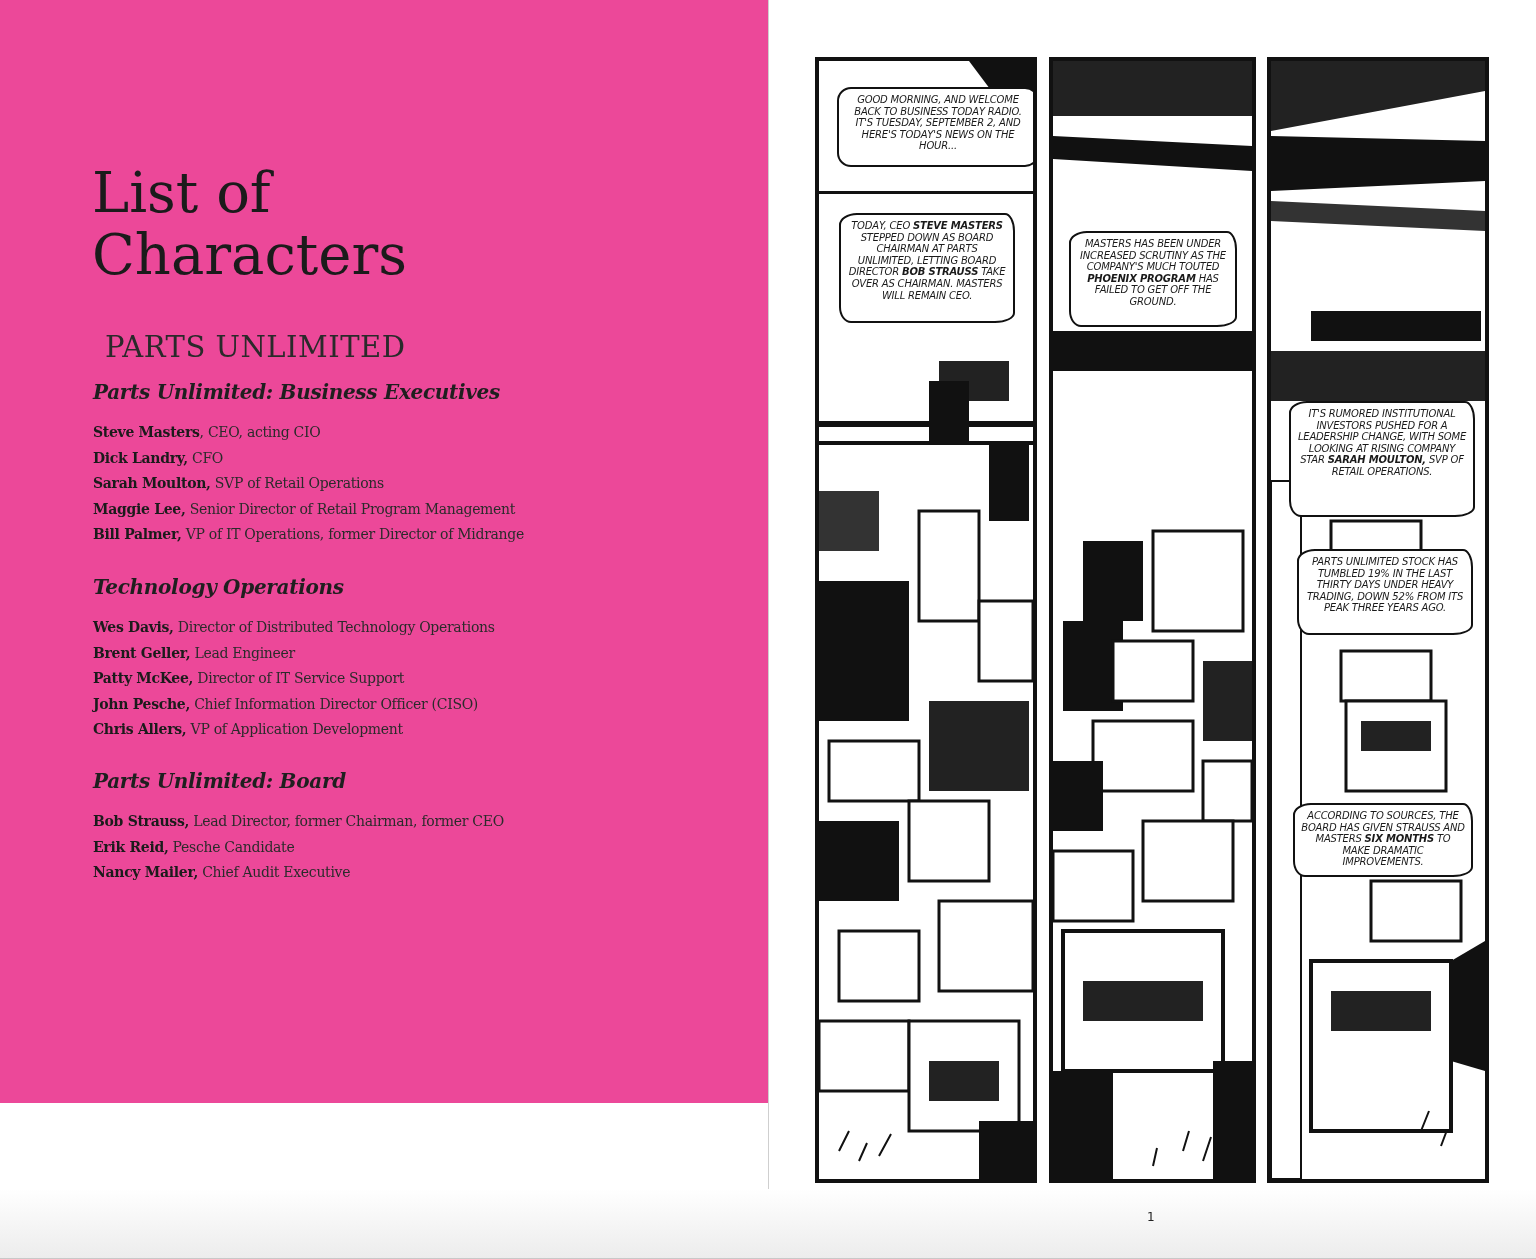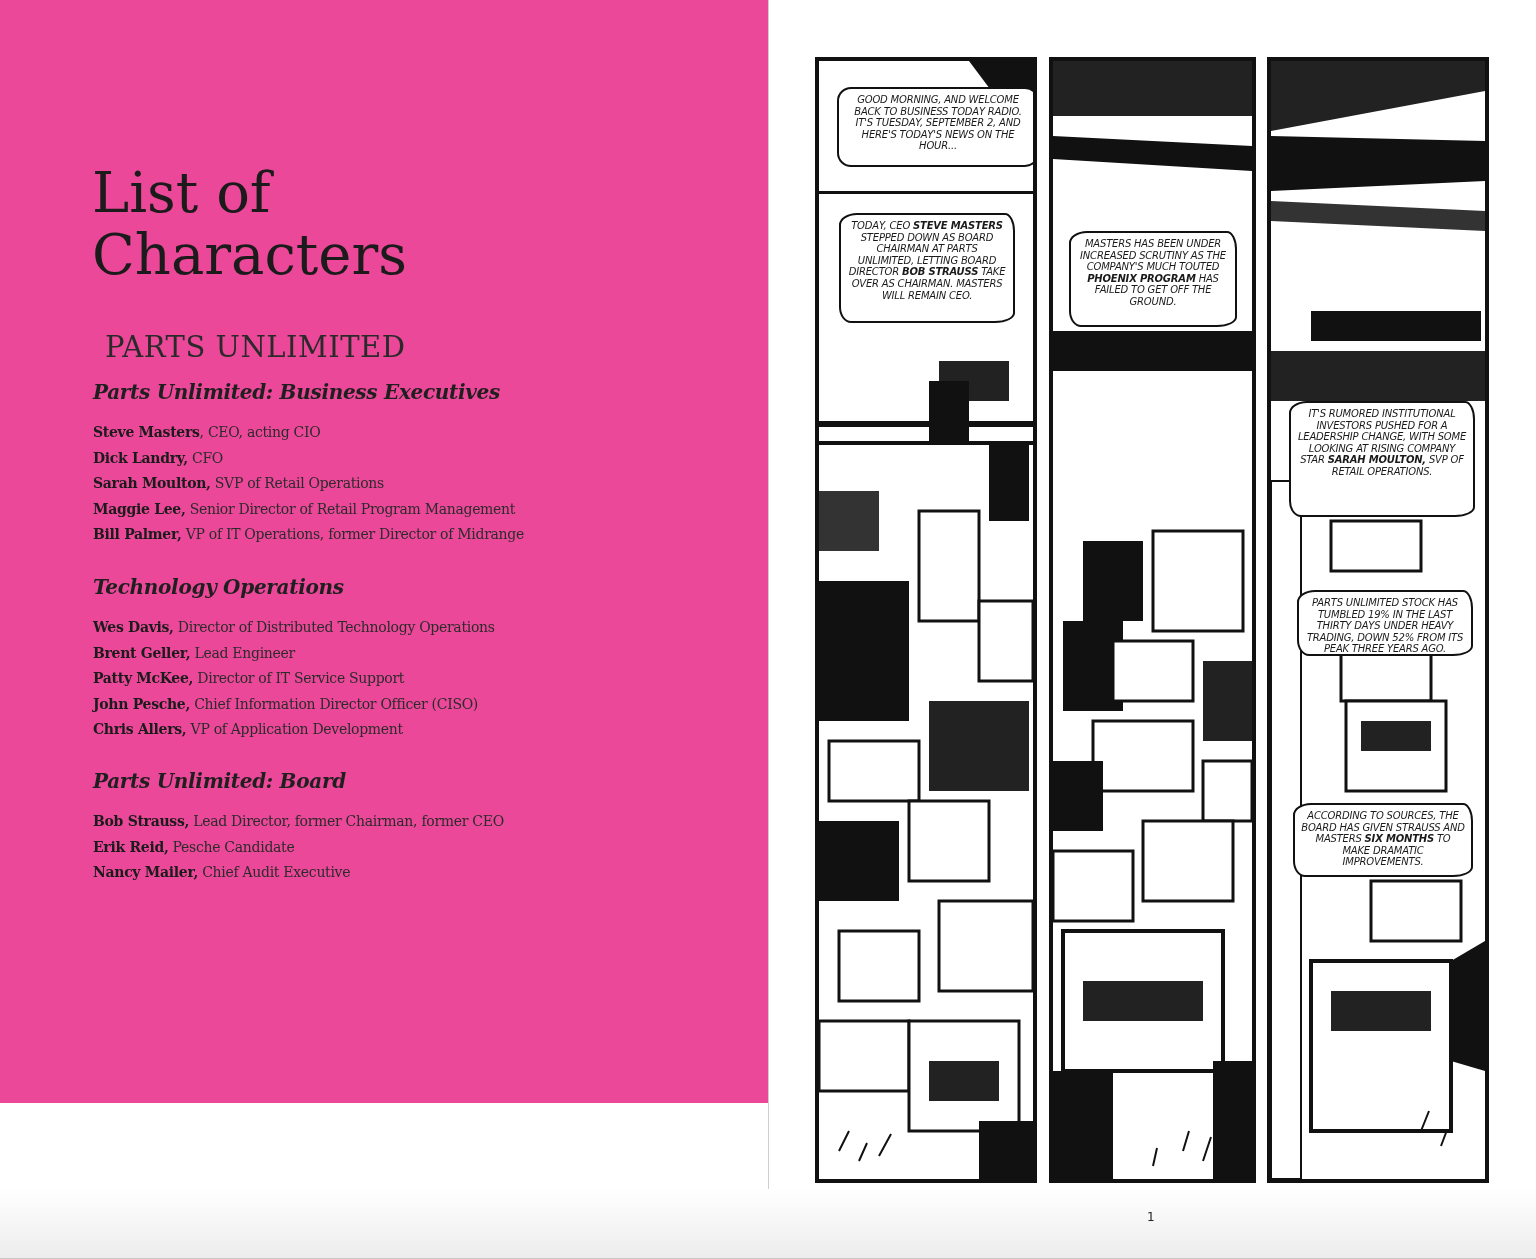--- a/index.html
+++ b/index.html
@@ -151,21 +151,21 @@
       <rect x="90" y="660" width="70" height="30" fill="#222"></rect>
       <rect x="100" y="820" width="90" height="60" fill="#fff" stroke="#111" stroke-width="3"></rect>
       <rect x="40" y="900" width="140" height="170" fill="#fff" stroke="#111" stroke-width="4"></rect>
       <rect x="60" y="930" width="100" height="40" fill="#222"></rect>
       <path d="M180 900 L214 880 L214 1010 L180 1000 Z" fill="#111"></path>
       <path d="M150 1070 l8 -20 M170 1085 l6 -16" stroke="#111" stroke-width="2"></path>
     </svg>
     <div class="bubble" style="left:18px; top:340px; width:186px; height:116px;">
       <span>It's rumored institutional investors pushed for a leadership change, with some looking at rising company star </span><b>Sarah Moulton,</b><span> SVP of Retail Operations.</span>
     </div>
-    <div class="bubble" style="left:26px; top:529px; width:176px; height:66px;">
+    <div class="bubble" style="left:26px; top:488px; width:176px; height:86px;">
       <span>Parts Unlimited stock has tumbled 19% in the last thirty days under heavy trading, down 52% from its peak three years ago.</span>
     </div>
     <div class="bubble" style="left:22px; top:742px; width:180px; height:74px;">
       <span>According to sources, the board has given Strauss and Masters </span><b>six months</b><span> to make dramatic improvements.</span>
     </div>
   </div>
 
   <div class="bottom-shade"></div>
   <div class="bottom-line"></div>
   <div class="page-number">1</div>

